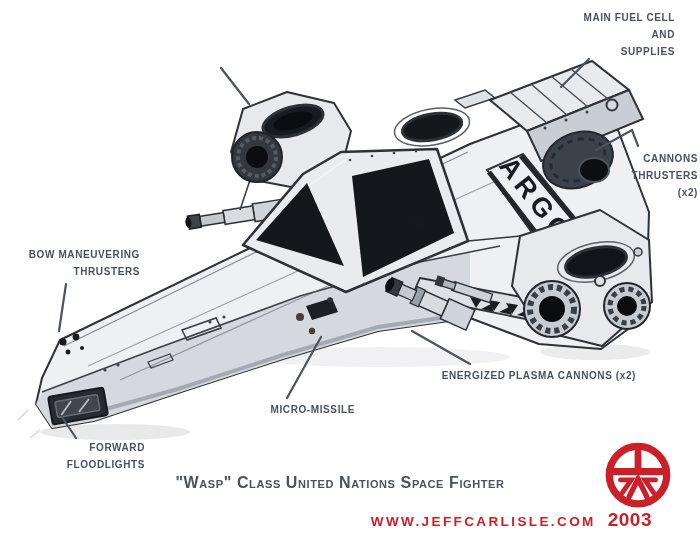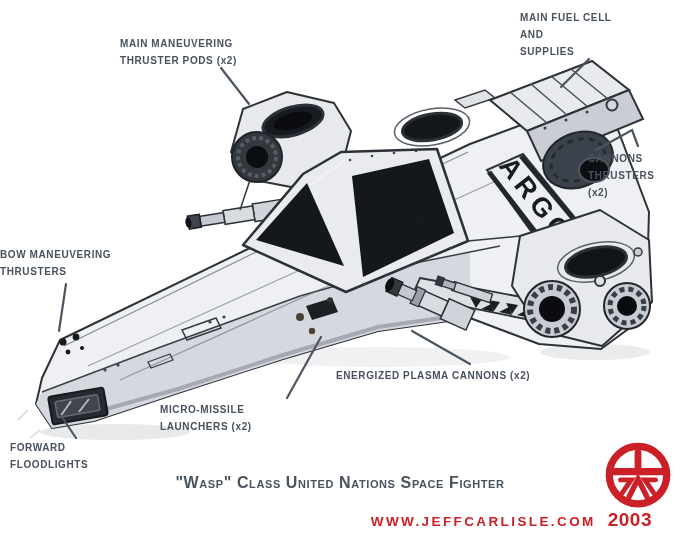--- a/index.html
+++ b/index.html
@@ -3,21 +3,21 @@
 <meta charset="utf-8">
 <style>
   html,body{margin:0;padding:0;background:#888;}
   .stage{
     position:relative;width:700px;height:544px;background:#ffffff;
     overflow:hidden;font-family:"Liberation Sans",sans-serif;
   }
   .art{position:absolute;left:0;top:0;}
   .callout{
     position:absolute;font-weight:bold;font-size:10px;line-height:17px;
-    letter-spacing:.6px;color:#48525d;text-align:left;
+    letter-spacing:.6px;color:#48525d;text-align:right;
   }
   .callout span{display:block;}
   .caption{
     position:absolute;left:60px;top:474px;width:560px;text-align:center;
     font-weight:bold;font-size:16px;letter-spacing:.6px;
     font-variant:small-caps;color:#49535e;
   }
   .footer{
     position:absolute;left:300px;top:509px;width:352px;
     display:flex;justify-content:flex-end;align-items:baseline;gap:12px;
@@ -210,24 +210,20 @@
       <line x1="221" y1="68" x2="249" y2="104"></line>
       <line x1="589" y1="59" x2="561" y2="87"></line>
       <polyline points="596,150 632,130 638,146"></polyline>
       <line x1="66" y1="284" x2="59" y2="331"></line>
       <line x1="412" y1="331" x2="470" y2="364"></line>
       <line x1="321" y1="337" x2="287" y2="398"></line>
       <line x1="62" y1="417" x2="76" y2="438"></line>
     </g>
   </svg>
 
-  <div class="callout" style="left:120px;top:35px;width:210px">
-    <span>MAIN MANEUVERING</span>
-    <span>THRUSTER PODS (x2)</span>
-  </div>
 
   <div class="callout" style="left:520px;top:9px;width:155px">
     <span>MAIN FUEL CELL</span>
     <span>AND</span>
     <span>SUPPLIES</span>
   </div>
 
   <div class="callout" style="left:588px;top:150px;width:110px">
     <span>CANNONS</span>
     <span>THRUSTERS</span>
@@ -238,21 +234,20 @@
     <span>BOW MANEUVERING</span>
     <span>THRUSTERS</span>
   </div>
 
   <div class="callout" style="left:336px;top:367px;width:300px">
     <span>ENERGIZED PLASMA CANNONS (x2)</span>
   </div>
 
   <div class="callout" style="left:160px;top:401px;width:195px">
     <span>MICRO-MISSILE</span>
-    <span>LAUNCHERS (x2)</span>
   </div>
 
   <div class="callout" style="left:10px;top:439px;width:135px">
     <span>FORWARD</span>
     <span>FLOODLIGHTS</span>
   </div>
 
   <div class="caption">"Wasp" Class United Nations Space Fighter</div>
 
   <svg class="logo" width="74" height="74" viewBox="0 0 76 76">

